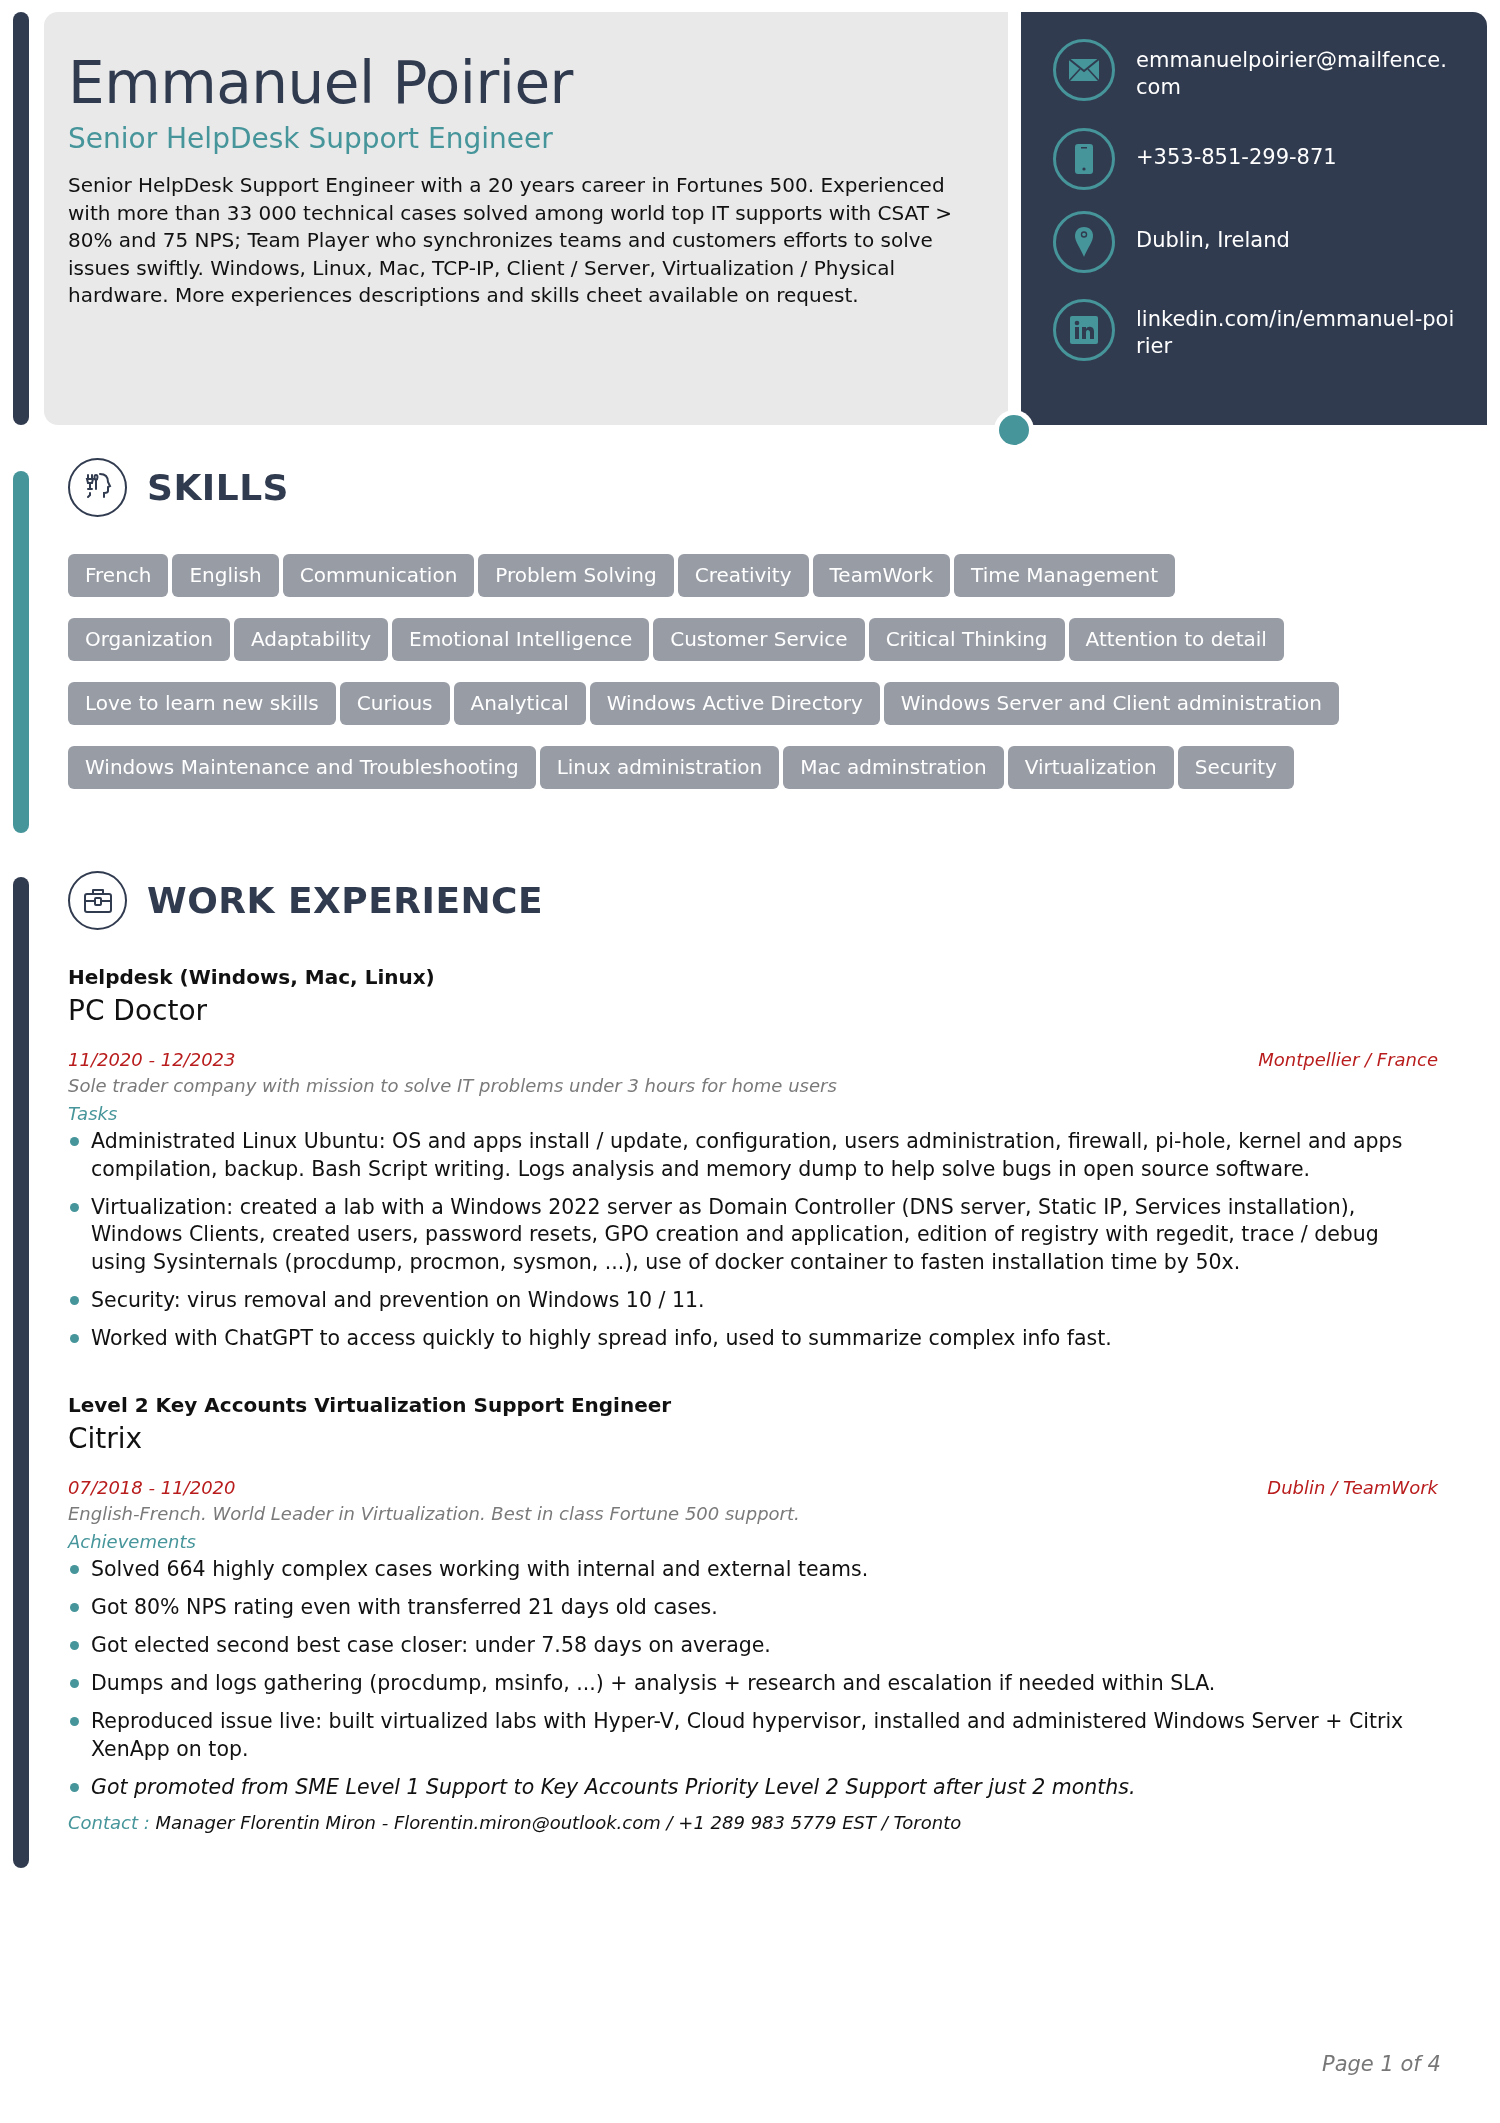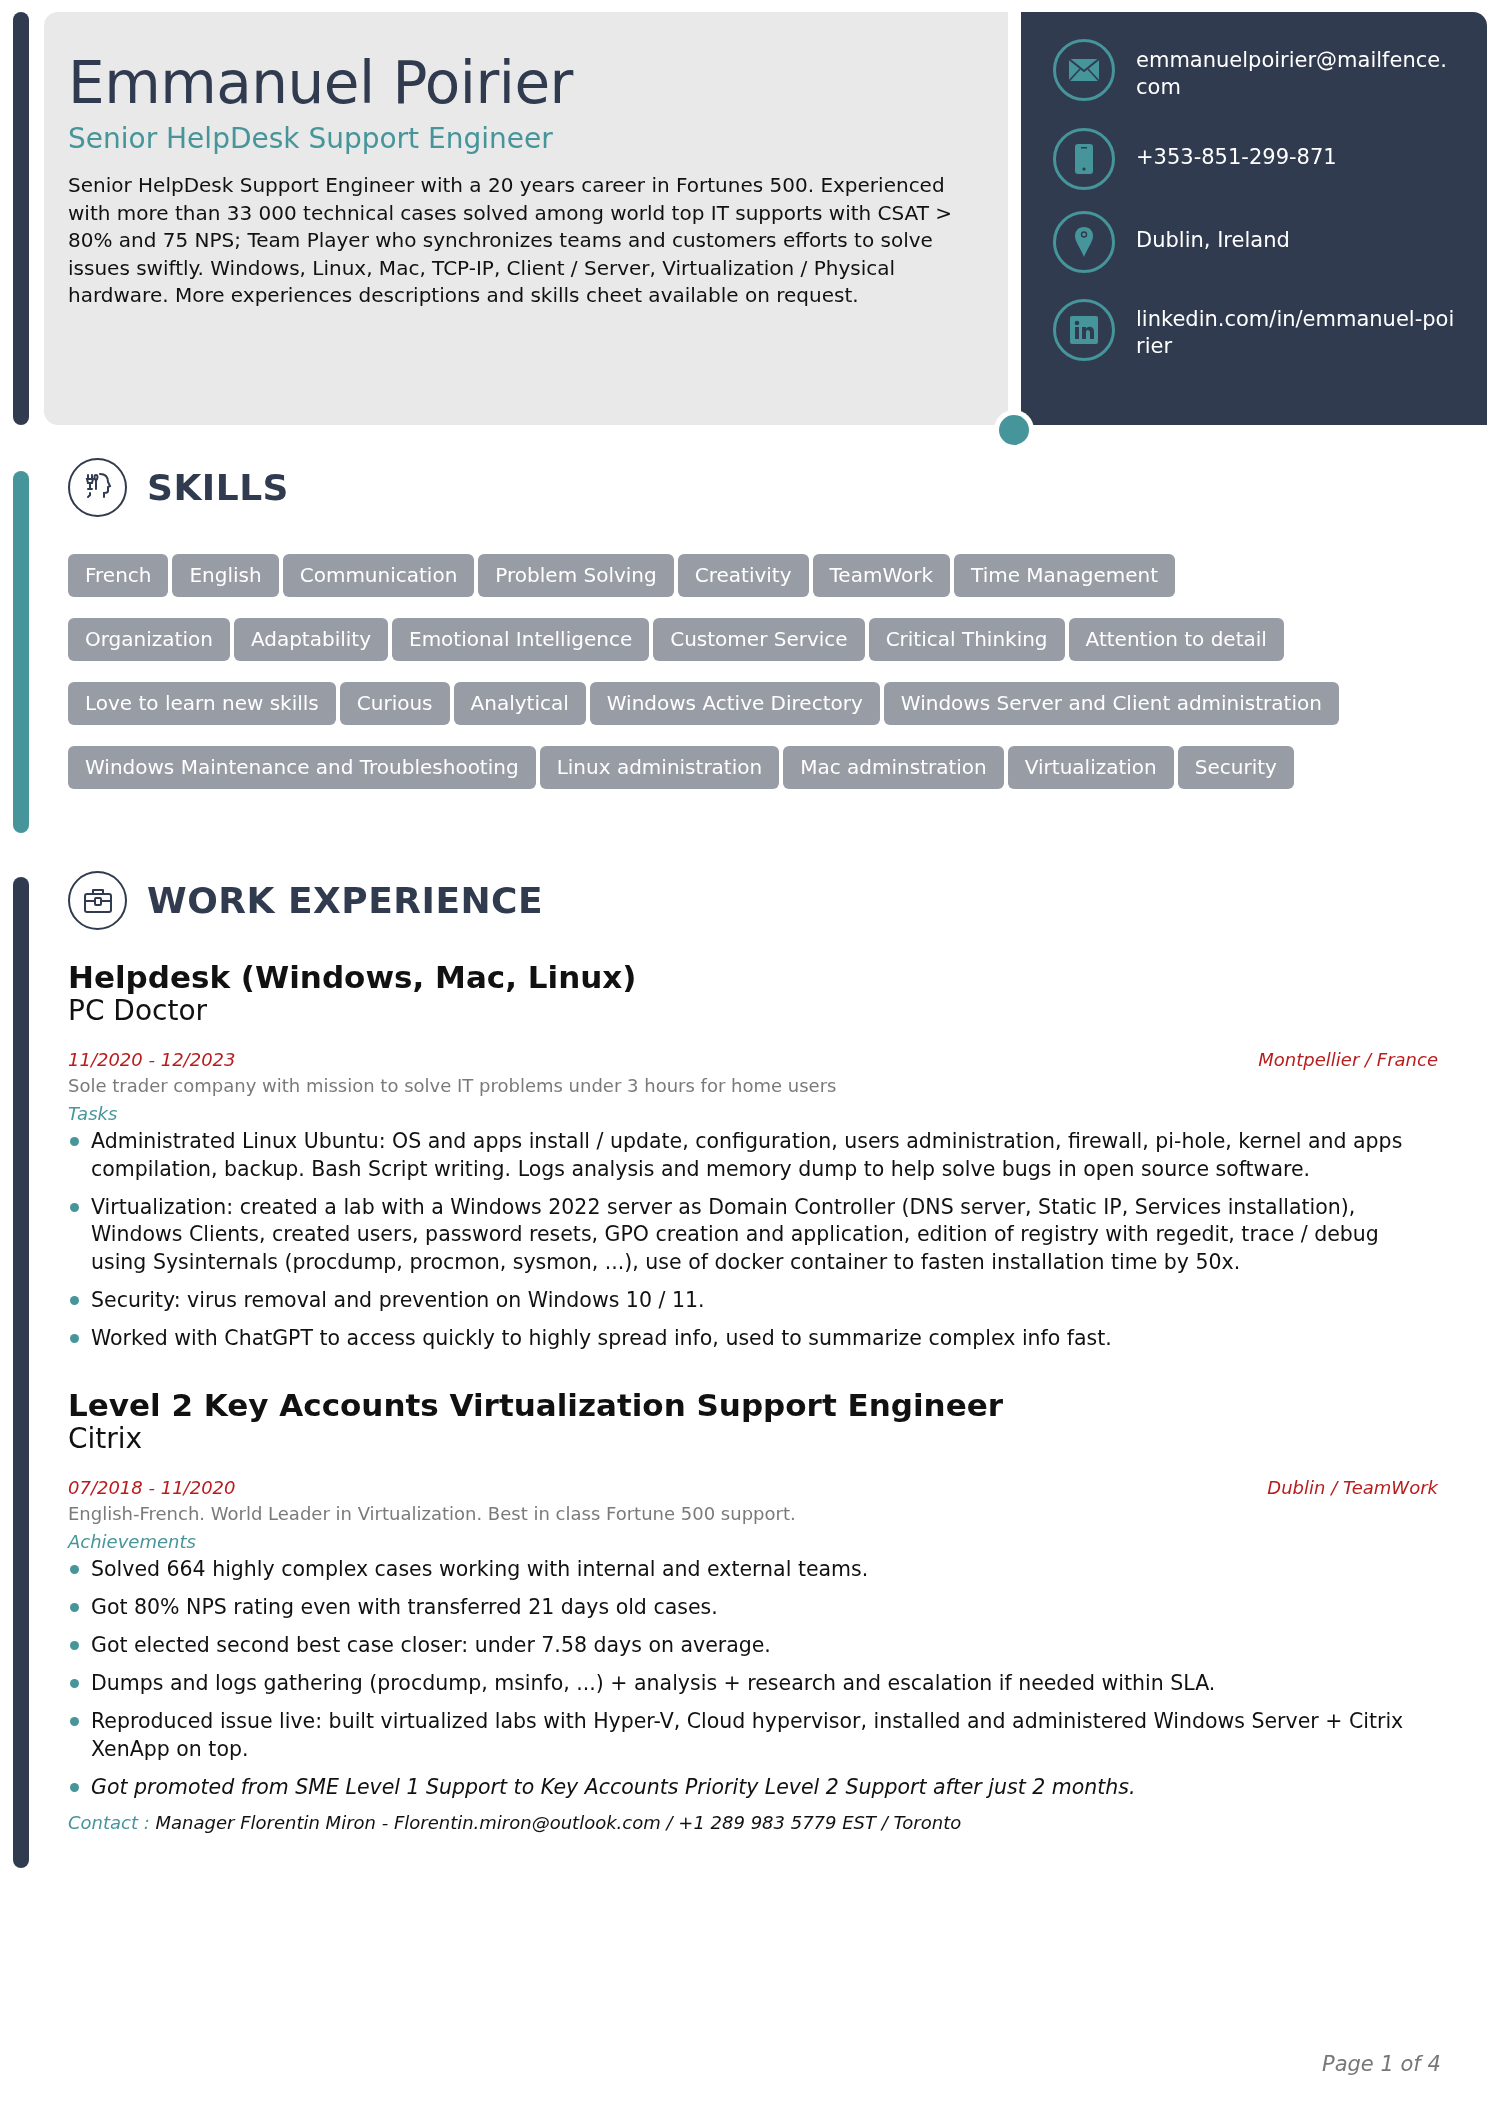--- a/index.html
+++ b/index.html
@@ -26,24 +26,24 @@
 
   .section-head { position: absolute; left: 68px; display: flex; align-items: center; }
   .section-icon { width: 59px; height: 59px; border: 2.5px solid #313b4f; border-radius: 50%; display: flex; align-items: center; justify-content: center; }
   .section-title { margin-left: 20px; font-size: 36px; font-weight: 700; color: #313b4f; letter-spacing: 0.5px; }
 
   .tags { position: absolute; left: 68px; top: 554px; width: 1400px; display: flex; flex-direction: column; gap: 21px; }
   .tag-row { display: flex; gap: 4px; }
   .tag { background: #989ca5; color: #ffffff; font-size: 20px; height: 43px; line-height: 43px; padding: 0 17px; border-radius: 6px; white-space: nowrap; }
 
   .job { position: absolute; left: 68px; width: 1370px; }
-  .job-role { font-size: 31px; font-weight: 700; color: #111111; line-height: 34px; }
+  .job-role { font-size: 20px; font-weight: 700; color: #111111; line-height: 34px; }
   .job-company { font-size: 28px; color: #111111; line-height: 34px; }
   .job-meta { display: flex; justify-content: space-between; margin-top: 20px; font-size: 18px; font-style: italic; color: #b91c1c; line-height: 24px; }
-  .job-desc { font-size: 18px; color: #7a7a7a; line-height: 28px; }
+  .job-desc { font-size: 18px; font-style: italic; color: #7a7a7a; line-height: 28px; }
   .job-sublabel { font-size: 18px; font-style: italic; color: #45959a; line-height: 28px; }
   .bullets { list-style: none; }
   .bullets li { position: relative; padding-left: 23px; font-size: 20.5px; line-height: 27.6px; margin-bottom: 10.5px; }
   .bullets li::before { content: ""; position: absolute; left: 2px; top: 9px; width: 9px; height: 9px; border-radius: 50%; background: #45959a; }
   .bullets li.italic { font-style: italic; }
   .job-contact { font-size: 18px; font-style: italic; margin-top: 4px; }
   .job-contact .lbl { color: #45959a; }
 
   .page-num { position: absolute; left: 1322px; top: 2052px; font-size: 21px; font-style: italic; color: #777777; }
 </style>

